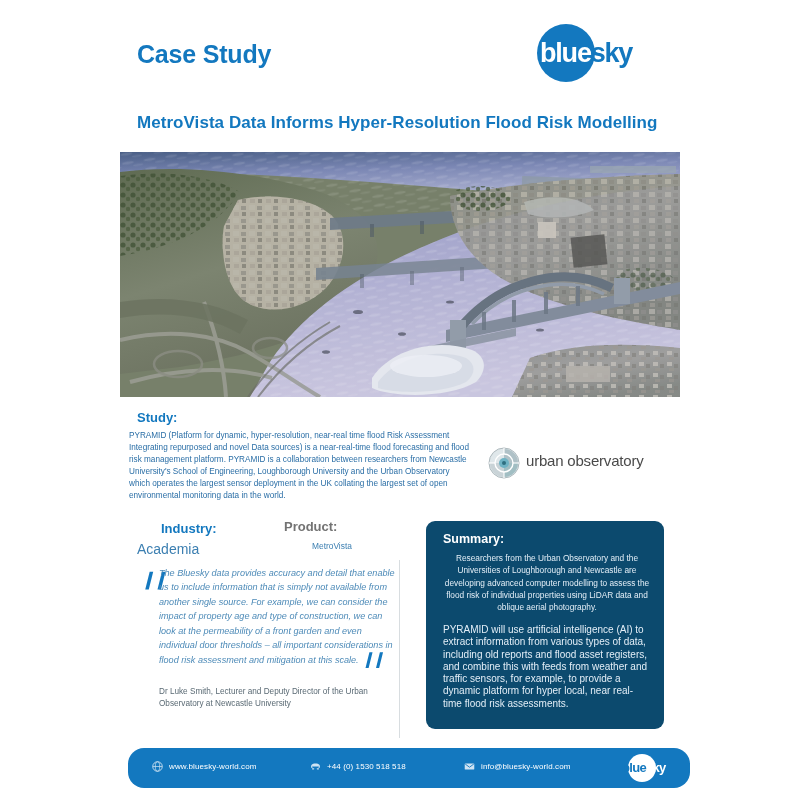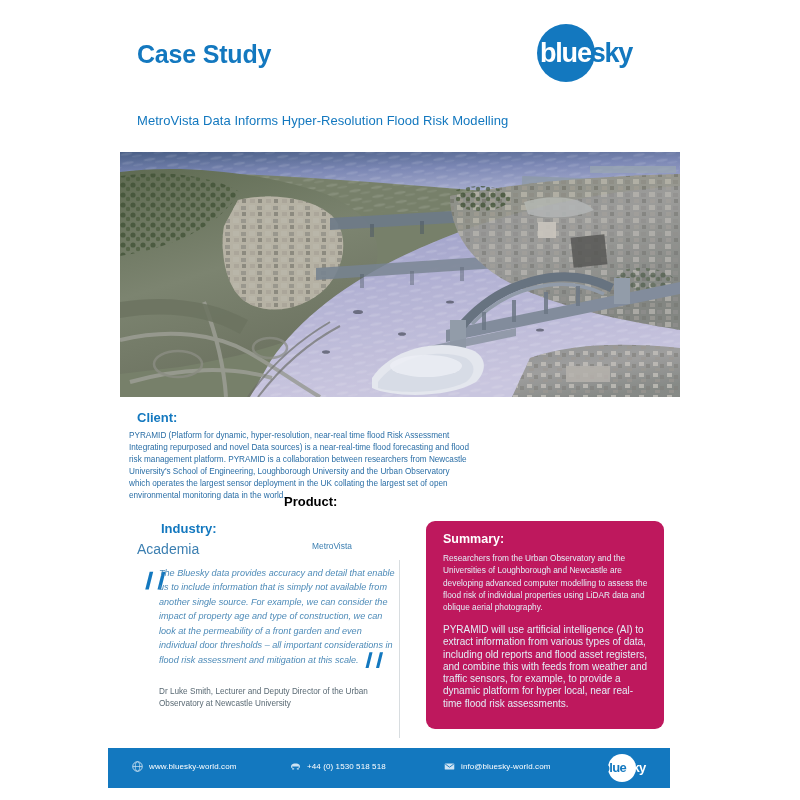--- a/index.html
+++ b/index.html
@@ -30,21 +30,21 @@
   .logo-word{
     position:absolute;left:12px;top:16px;width:140px;
     font-size:27px;font-weight:bold;letter-spacing:-1.2px;
     line-height:30px;
   }
   .logo-word .w{color:#ffffff;}
   .logo-word .b{color:#1378bf;}
 
   .subtitle{
     position:absolute;left:33px;top:113px;
-    font-size:13px;font-weight:normal;color:#1378bf;letter-spacing:0.05px;
+    font-size:17px;font-weight:bold;color:#1378bf;letter-spacing:0.05px;
   }
 
   
   .hero{
     position:absolute;left:16px;top:152px;width:560px;height:245px;
     overflow:hidden;background:#6d7f6a;
   }
   .hero svg{display:block;}
 
   
@@ -59,21 +59,21 @@
   .uo-logo{position:absolute;left:384px;top:443px;width:180px;height:42px;}
   .uo-mark{position:absolute;left:0px;top:4px;width:32px;height:32px;}
   .uo-text{
     position:absolute;left:38px;top:9px;
     font-size:15px;color:#4a4a4a;letter-spacing:-0.2px;
   }
 
   
   .ind-h{position:absolute;left:33px;top:521px;font-size:13px;font-weight:bold;color:#1378bf;padding-left:24px;}
   .ind-v{position:absolute;left:33px;top:541px;font-size:14px;color:#3c7fb1;}
-  .prod-h{position:absolute;left:180px;top:494px;font-size:13px;font-weight:bold;color:#000000;}
+  .prod-h{position:absolute;left:180px;top:519px;font-size:13px;font-weight:bold;color:#737373;}
   .prod-v{position:absolute;left:180px;top:541px;font-size:8.4px;color:#3c7fb1;padding-left:28px;}
 
   
   .quote-wrap{position:absolute;left:33px;top:566px;width:262px;}
   .qmark{
     position:absolute;left:4px;top:3px;
     font-size:17px;font-weight:bold;color:#1378bf;
     font-style:italic;letter-spacing:-2px;
   }
   .qmark-end{
@@ -90,39 +90,40 @@
     position:absolute;left:22px;top:120px;width:250px;
     font-size:8.2px;line-height:11.6px;color:#5a6a74;
   }
   .divider{
     position:absolute;left:295px;top:560px;width:1px;height:178px;background:#d8dde0;
   }
 
   
   .summary{
     position:absolute;left:322px;top:521px;width:238px;height:208px;
-    background:#be185d;border-radius:9px;
+    background:#0c4a6e;border-radius:9px;
   }
   .sum-h{
     position:absolute;left:17px;top:11px;
     font-size:12.5px;font-weight:bold;color:#ffffff;
   }
   .sum-p1{
     position:absolute;left:17px;top:31px;width:208px;
-    font-size:8.3px;line-height:12.3px;color:#e3eef7;
+    font-size:8.3px;line-height:12.3px;color:#e3eef7;text-align:center;
   }
   .sum-p2{
     position:absolute;left:17px;top:103px;width:208px;
     font-size:10px;line-height:12.3px;color:#e3eef7;
   }
 
   
   .footer{
-    position:absolute;left:4px;top:748px;width:562px;height:40px;
+    position:absolute;left:24px;top:748px;width:562px;height:40px;
     background:#1378bf;
+    border-radius:16px;
   }
   .f-item{position:absolute;top:13px;display:flex;align-items:center;gap:6px;}
   .f-item .lbl{font-size:8px;color:#ffffff;letter-spacing:0.1px;}
   .f-web{left:24px;}
   .f-tel{left:182px;align-items:center;}
   .f-mail{left:336px;}
   .f-icon{width:11px;height:11px;display:block;}
   .flogo{position:absolute;left:488px;top:5px;width:60px;height:30px;}
   .flogo-circle{position:absolute;left:12px;top:1px;width:28px;height:28px;border-radius:50%;background:#ffffff;}
   .flogo-word{
@@ -290,23 +291,42 @@
         <ellipse cx="282" cy="182" rx="4" ry="1.8"></ellipse>
         <ellipse cx="330" cy="150" rx="4" ry="1.6"></ellipse>
         <ellipse cx="206" cy="200" rx="4" ry="1.8"></ellipse>
         <ellipse cx="420" cy="178" rx="4" ry="1.6"></ellipse>
       </g>
 
       <path d="M560,34 C470,40 380,60 300,96 C236,124 180,164 150,210 L130,245 L560,245 Z" fill="#a9a8d0" opacity="0.14"></path>
     </svg>
   </div>
 
-  <div class="client-h">Client:</div>
+  <div class="client-h">Study:</div>
   <div class="client-body">PYRAMID (Platform for dynamic, hyper-resolution, near-real time flood Risk Assessment Integrating repurposed and novel Data sources) is a near-real-time flood forecasting and flood risk management platform. PYRAMID is a collaboration between researchers from Newcastle University's School of Engineering, Loughborough University and the Urban Observatory which operates the largest sensor deployment in the UK collating the largest set of open environmental monitoring data in the world.</div>
 
+  <div class="uo-logo">
+    <svg class="uo-mark" viewBox="0 0 32 32" xmlns="http://www.w3.org/2000/svg">
+      <circle cx="16" cy="16" r="15" fill="#dfe7ea"></circle>
+      <circle cx="16" cy="16" r="15" fill="none" stroke="#aeb9bd" stroke-width="1"></circle>
+      <path d="M16,2 A14,14 0 0,1 30,16 L16,16 Z" fill="#9fb4bb" opacity="0.75"></path>
+      <path d="M30,16 A14,14 0 0,1 16,30 L16,16 Z" fill="#7fa8ad" opacity="0.65"></path>
+      <path d="M16,30 A14,14 0 0,1 2,16 L16,16 Z" fill="#c3ced2" opacity="0.8"></path>
+      <circle cx="16" cy="16" r="9" fill="none" stroke="#ffffff" stroke-width="1.4"></circle>
+      <circle cx="16" cy="16" r="5" fill="#6fb3c4"></circle>
+      <circle cx="16" cy="16" r="2" fill="#2f6f80"></circle>
+      <g stroke="#ffffff" stroke-width="1.1">
+        <line x1="16" y1="1" x2="16" y2="7"></line>
+        <line x1="31" y1="16" x2="25" y2="16"></line>
+        <line x1="16" y1="31" x2="16" y2="25"></line>
+        <line x1="1" y1="16" x2="7" y2="16"></line>
+      </g>
+    </svg>
+    <div class="uo-text">urban observatory</div>
+  </div>
 
   <div class="ind-h">Industry:</div>
   <div class="ind-v">Academia</div>
   <div class="prod-h">Product:</div>
   <div class="prod-v">MetroVista</div>
 
   <div class="quote-wrap">
     <div class="qmark">❙❙</div>
     <div class="quote-text"><span>The Bluesky data provides accuracy and detail that enable us to include information that is simply not available from another single source. For example, we can consider the impact of property age and type of construction, we can look at the permeability of a front garden and even individual door thresholds – all important considerations in flood risk assessment and mitigation at this scale.</span><span class="qmark-end">❙❙</span></div>
     <div class="quote-attr">Dr Luke Smith, Lecturer and Deputy Director of the Urban Observatory at Newcastle University</div>

